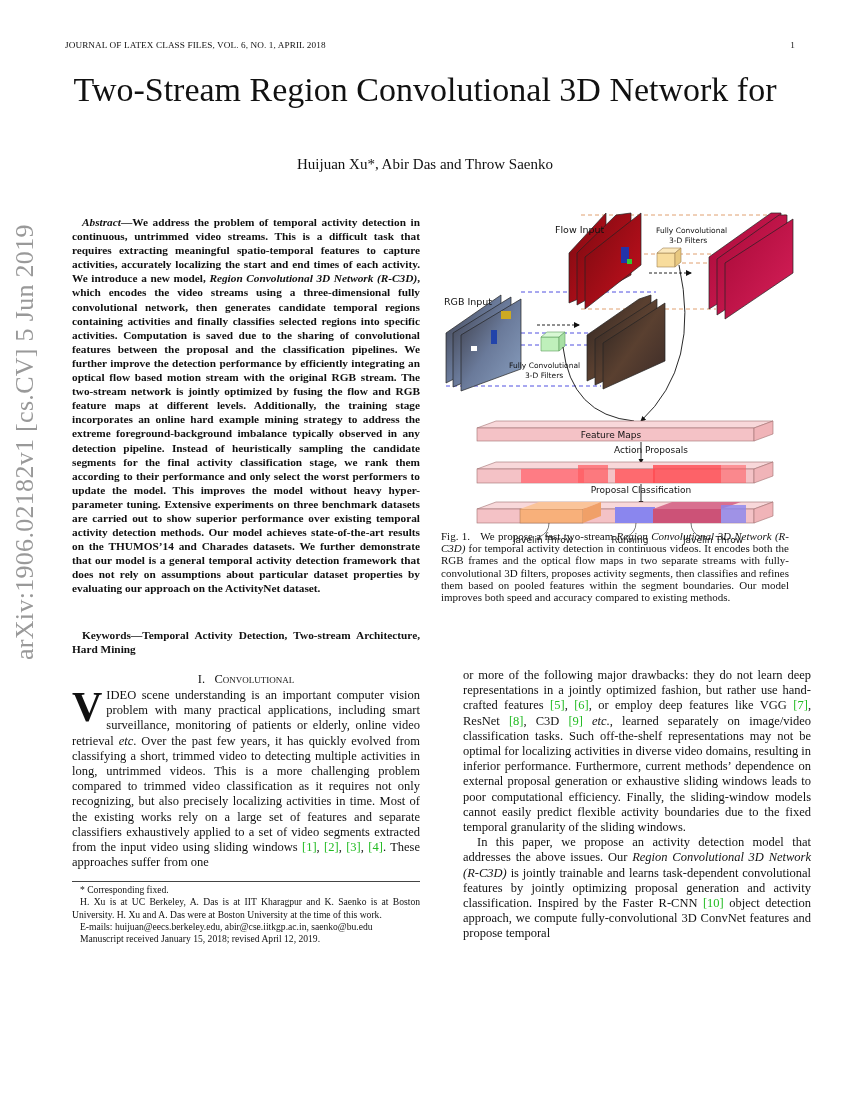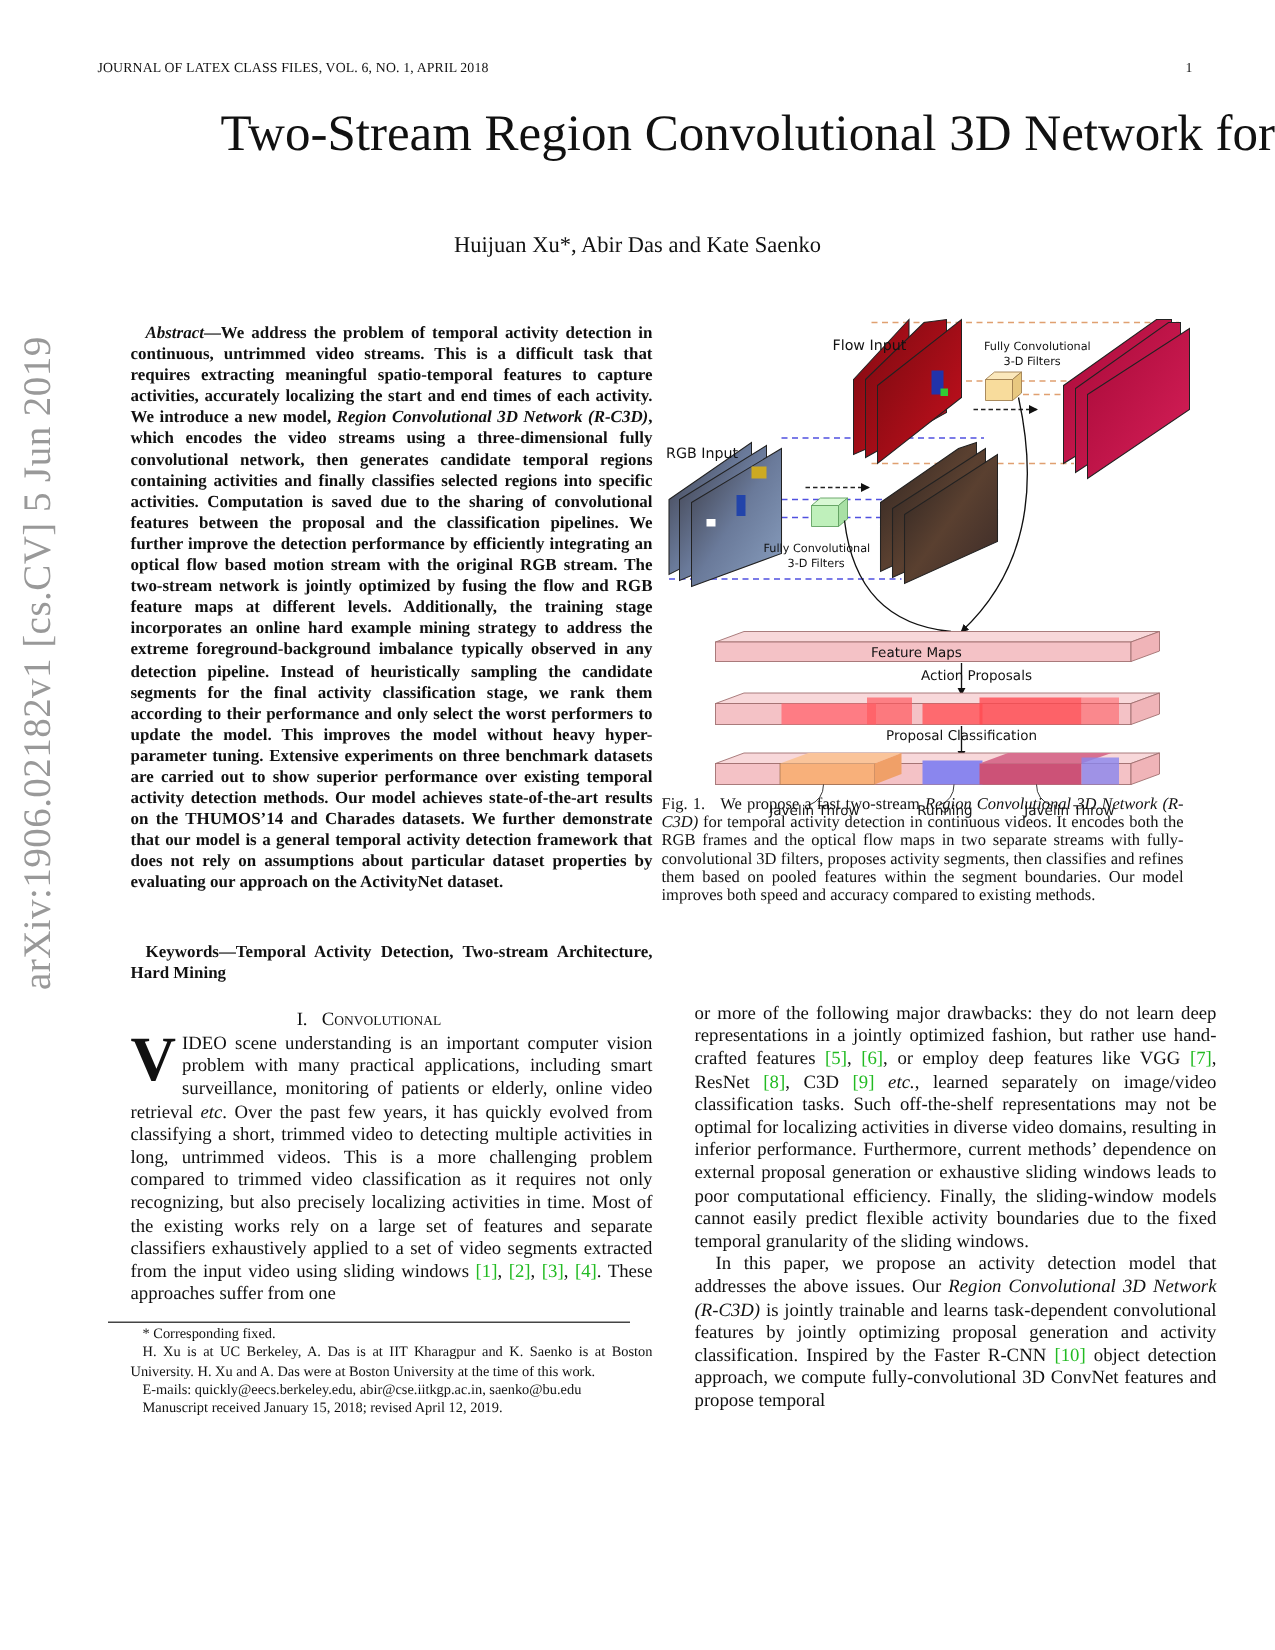--- a/index.html
+++ b/index.html
@@ -2,28 +2,28 @@
 <html><head>
 <meta charset="utf-8">
 <style>
   html, body { margin: 0; padding: 0; }
   body {
     width: 850px; height: 1100px; background: #ffffff; position: relative; overflow: hidden;
     font-family: "Liberation Serif", "DejaVu Serif", serif; color: #111;
   }
   .header { position: absolute; top: 40px; left: 65px; right: 55px; font-size: 9.2px; letter-spacing: 0.1px; }
   .header .pg { position: absolute; right: 0; top: 0; }
-  .title { position: absolute; top: 70px; left: 0; width: 850px; text-align: right; font-size: 34px; line-height: 40px; }
+  .title { position: absolute; top: 70px; left: 0; width: 850px; text-align: center; font-size: 34px; line-height: 40px; }
   .authors { position: absolute; top: 156px; left: 0; width: 850px; text-align: center; font-size: 15px; }
   .arxiv {
     position: absolute; left: 10px; top: 660px; transform-origin: left top; transform: rotate(-90deg);
     font-size: 26px; color: #999; white-space: nowrap; width: 420px; letter-spacing: 0.3px;
   }
   .col { position: absolute; width: 348px; font-size: 12.3px; line-height: 14.4px; text-align: justify; }
-  .col-left { left: 72px; margin-left: 15px; }
+  .col-left { left: 72px; }
   .col-right { left: 441px; }
   .abstract { top: 215px; font-weight: bold; font-size: 11.3px; line-height: 14.1px; text-indent: 10px; }
   .keywords { top: 628px; font-weight: bold; font-size: 11.3px; line-height: 14.1px; text-indent: 10px; }
   .sec-head { position: absolute; top: 672px; left: 72px; width: 348px; text-align: center; font-size: 12.5px; }
   .sec-head .sc { font-variant: small-caps; }
   .intro { top: 688px; font-size: 12.5px; line-height: 15.2px; }
   .dropcap { float: left; font-size: 42px; line-height: 34px; font-weight: bold; margin: 2px 4px 0 0; }
   .cite { color: #22bb22; }
   .footrule { position: absolute; top: 881px; left: 72px; width: 348px; border-top: 1px solid #444; }
   .footnotes { top: 884px; font-size: 9.6px; line-height: 12.3px; }
@@ -40,39 +40,39 @@
 
 <div class="header">
   <span>JOURNAL OF LATEX CLASS FILES, VOL. 6, NO. 1, APRIL 2018</span>
   <span class="pg">1</span>
 </div>
 
 <div class="title">
   <div>Two-Stream Region Convolutional 3D Network for</div>
 </div>
 
-<div class="authors">Huijuan Xu*,  Abir Das  and Kate Saenko</div>
+<div class="authors">Huijuan Xu*,  Abir Das  and Throw Saenko</div>
 
 <div class="arxiv">arXiv:1906.02182v1  [cs.CV]  5 Jun 2019</div>
 
 <div class="col col-left abstract"><i>Abstract</i><span>—We address the problem of temporal activity detection in continuous, untrimmed video streams. This is a difficult task that requires extracting meaningful spatio-temporal features to capture activities, accurately localizing the start and end times of each activity. We introduce a new model, </span><i>Region Convolutional 3D Network (R-C3D)</i><span>, which encodes the video streams using a three-dimensional fully convolutional network, then generates candidate temporal regions containing activities and finally classifies selected regions into specific activities. Computation is saved due to the sharing of convolutional features between the proposal and the classification pipelines. We further improve the detection performance by efficiently integrating an optical flow based motion stream with the original RGB stream. The two-stream network is jointly optimized by fusing the flow and RGB feature maps at different levels. Additionally, the training stage incorporates an online hard example mining strategy to address the extreme foreground-background imbalance typically observed in any detection pipeline. Instead of heuristically sampling the candidate segments for the final activity classification stage, we rank them according to their performance and only select the worst performers to update the model. This improves the model without heavy hyper-parameter tuning. Extensive experiments on three benchmark datasets are carried out to show superior performance over existing temporal activity detection methods. Our model achieves state-of-the-art results on the THUMOS’14 and Charades datasets. We further demonstrate that our model is a general temporal activity detection framework that does not rely on assumptions about particular dataset properties by evaluating our approach on the ActivityNet dataset.</span></div>
 
 <div class="col col-left keywords">Keywords—Temporal Activity Detection, Two-stream Architecture, Hard Mining</div>
 
 <div class="sec-head">
   <span>I.</span>&nbsp;&nbsp;&nbsp;<span class="sc">Convolutional</span>
 </div>
 
 <div class="col col-left intro"><span class="dropcap">V</span><span>IDEO scene understanding is an important computer vision problem with many practical applications, including smart surveillance, monitoring of patients or elderly, online video retrieval </span><i>etc</i><span>. Over the past few years, it has quickly evolved from classifying a short, trimmed video to detecting multiple activities in long, untrimmed videos. This is a more challenging problem compared to trimmed video classification as it requires not only recognizing, but also precisely localizing activities in time. Most of the existing works rely on a large set of features and separate classifiers exhaustively applied to a set of video segments extracted from the input video using sliding windows </span><a class="cite">[1]</a>, <a class="cite">[2]</a>, <a class="cite">[3]</a>, <a class="cite">[4]</a><span>. These approaches suffer from one</span></div>
 
 <div class="footrule"></div>
 <div class="col col-left footnotes">
   <p>* Corresponding fixed.</p>
   <p>H. Xu is at UC Berkeley, A. Das is at IIT Kharagpur and K. Saenko is at Boston University. H. Xu and A. Das were at Boston University at the time of this work.</p>
-  <p>E-mails: quickly@eecs.berkeley.edu, abir@cse.iitkgp.ac.in, saenko@bu.edu</p>
+  <p>E-mails: huijuan@eecs.berkeley.edu, abir@cse.iitkgp.ac.in, saenko@bu.edu</p>
   <p>Manuscript received January 15, 2018; revised April 12, 2019.</p>
 </div>
 
 <div class="fig-area">
   <svg width="360" height="345" viewBox="0 0 360 345">
     <defs>
       <linearGradient id="flowG" x1="0" y1="0" x2="1" y2="1">
           <stop offset="0" stop-color="#7a0a10"></stop>
           <stop offset="1" stop-color="#c8101e"></stop>
         </linearGradient>

